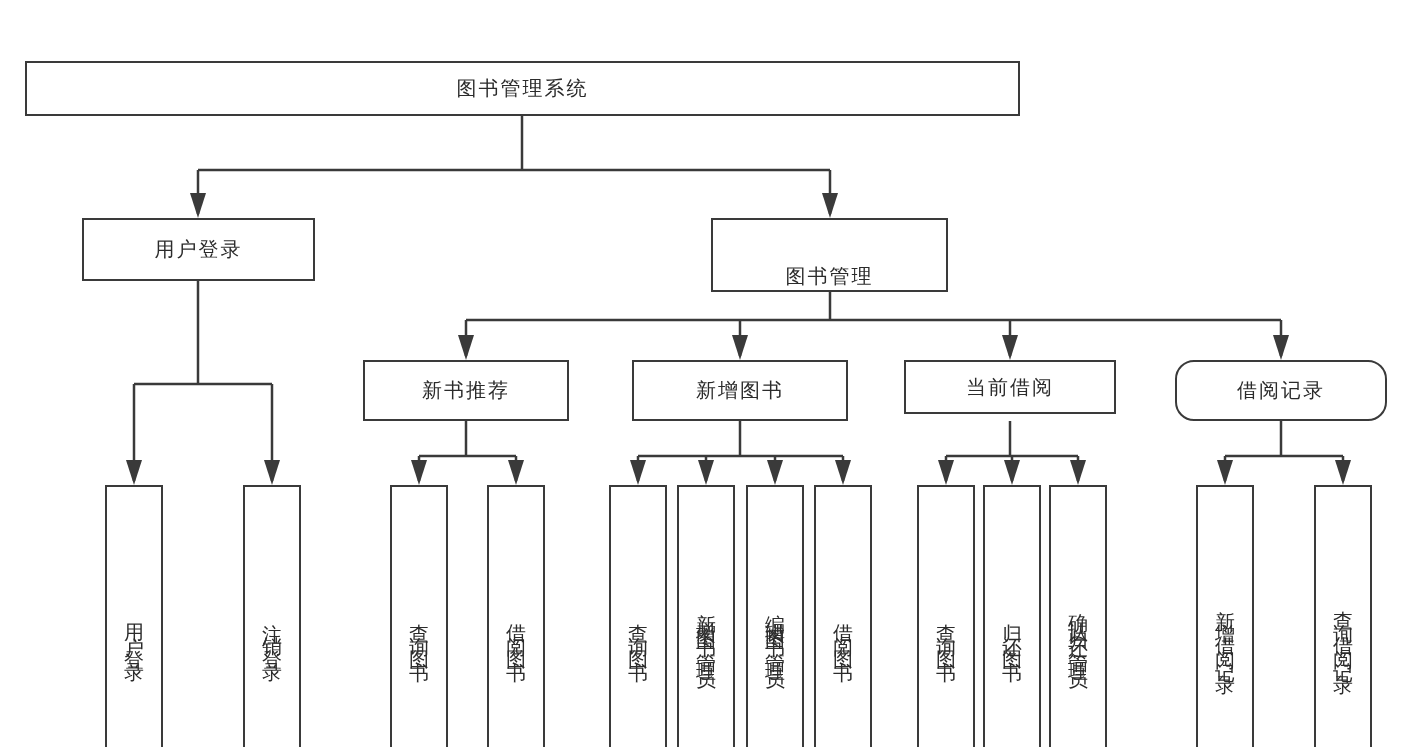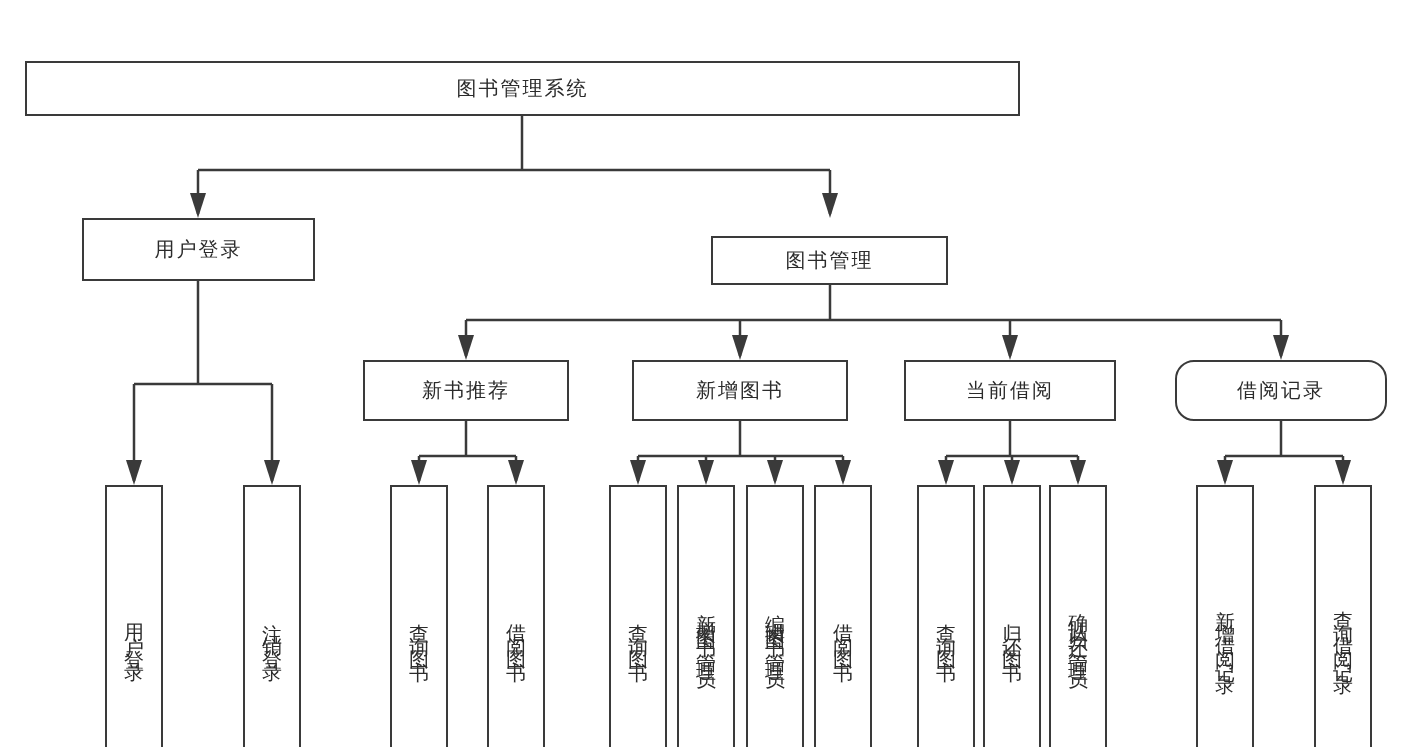--- a/index.html
+++ b/index.html
@@ -22,24 +22,24 @@
     align-items: center;
     justify-content: center;
     color: #2b2b2b;
     font-size: 20px;
     letter-spacing: 2px;
     z-index: 2;
   }
   
   .b-root  { left: 25px;   top: 13px;  width: 995px; height: 55px; }
   .b-l2a   { left: 82px;   top: 170px; width: 233px; height: 63px; }
-  .b-l2b   { left: 711px;  top: 188px; width: 237px; height: 49px; }
+  .b-l2b   { left: 711px;  top: 170px; width: 237px; height: 74px; align-items: flex-end; }
   .b-l3a   { left: 363px;  top: 312px; width: 206px; height: 61px; }
   .b-l3b   { left: 632px;  top: 312px; width: 216px; height: 61px; }
-  .b-l3c   { left: 904px;  top: 312px; width: 212px; height: 61px; }
+  .b-l3c   { left: 904px;  top: 312px; width: 212px; height: 54px; }
   .b-l3d   { left: 1175px; top: 312px; width: 212px; height: 61px; border-radius: 19px; }
   
   .leaf { top: 437px; width: 58px; height: 298px; }
   .leaf span {
     writing-mode: vertical-rl;
     text-orientation: mixed;
     letter-spacing: 13px;
     line-height: 1.15;
   }
   .leaf.long span { letter-spacing: 8px; }

